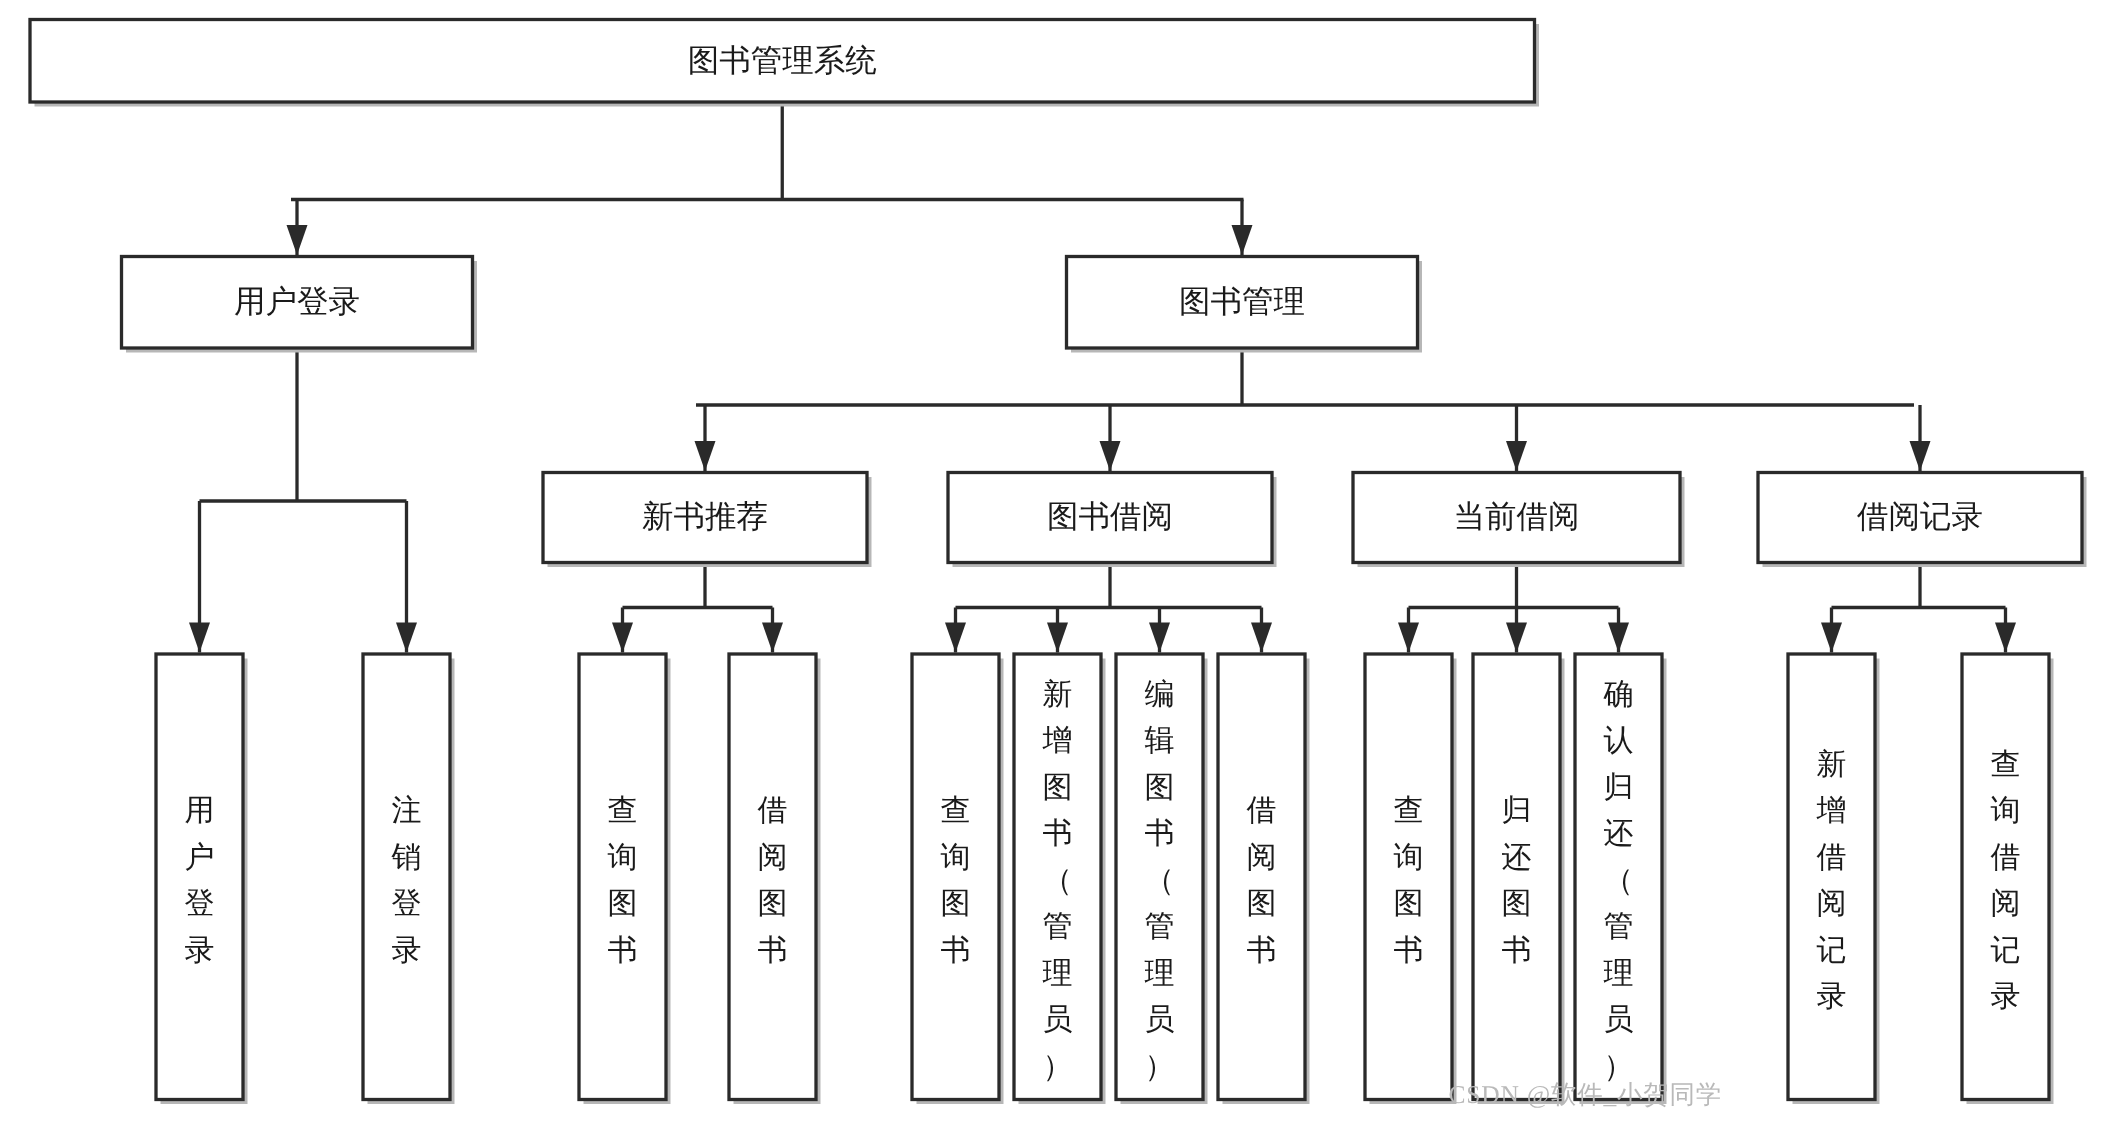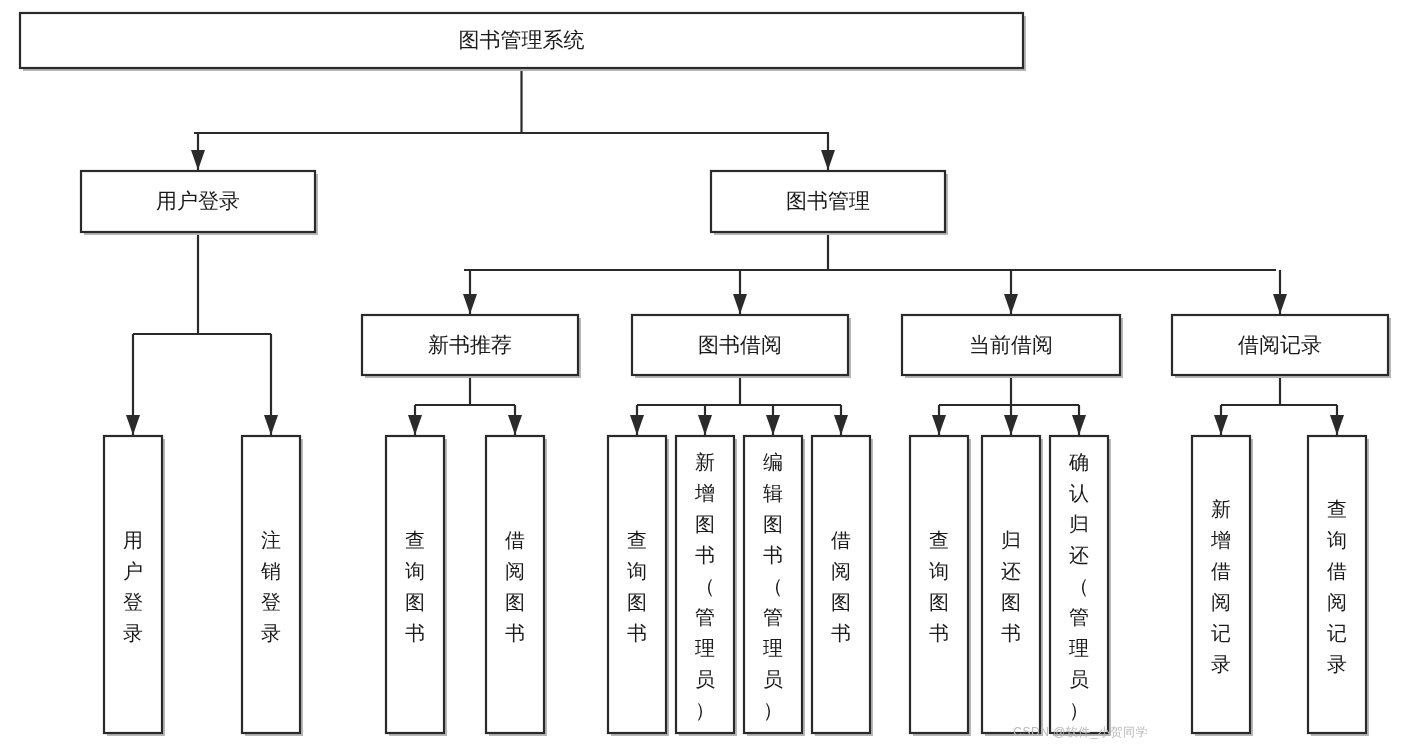--- a/index.html
+++ b/index.html
@@ -55,22 +55,22 @@
   .node-label-v {
     font-family: "Liberation Sans", "DejaVu Sans", sans-serif;
     font-size: 20px;
     fill: #1a1a1a;
     text-anchor: middle;
   }
   .watermark {
     position: absolute;
     right: 18px;
     bottom: 6px;
-    font-family: Liberation Sans, sans-serif;
-    font-size: 12px;
+    font-family: Liberation Serif, serif;
+    font-size: 17px;
     color: #b9b9b9;
     white-space: nowrap;
     letter-spacing: 0.5px;
     pointer-events: none;
   }
 </style>
 </head>
 <body>
 
 <div id="diagram-root">

